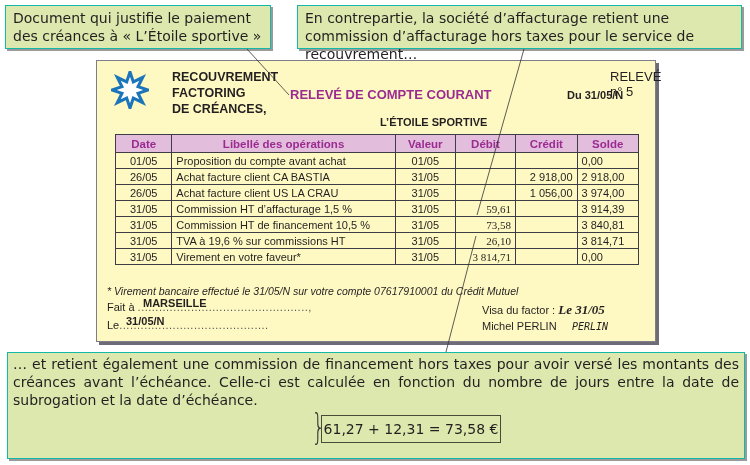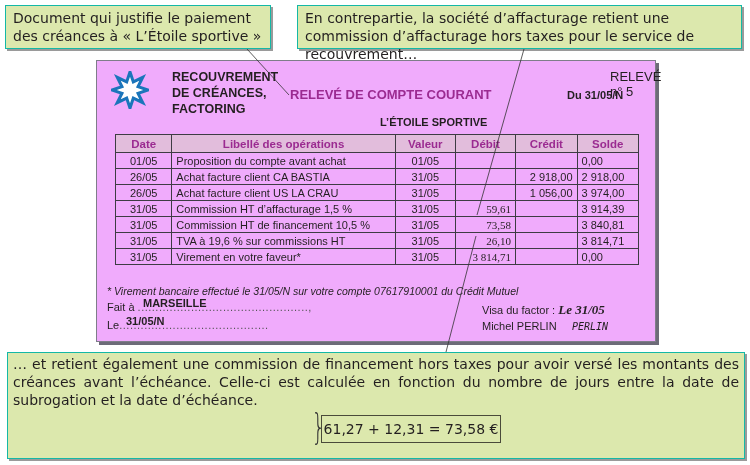--- a/index.html
+++ b/index.html
@@ -22,21 +22,21 @@
 
   .calc-lines { position: absolute; left: 5px; top: 59px; font-size: 13.5px; line-height: 17px; }
   .brace { position: absolute; left: 299px; top: 54px; font-size: 36px; line-height: 40px; font-weight: 200; color: #333; transform: scaleX(0.6); }
   .result-box {
     position: absolute; left: 313px; top: 62px; width: 180px; height: 28px;
     border: 1px solid #4a4a3a; text-align: center; font-size: 14px; line-height: 26px;
   }
 
   #statement {
     position: absolute; left: 96px; top: 60px; width: 560px; height: 282px;
-    background: #f0abfc;
+    background: #fef9c3;
     border: 1px solid #7f7d8a;
     box-shadow: 3px 3px 0 #6d6b78;
     font-family: "Liberation Sans", "DejaVu Sans", sans-serif;
   }
   .logo { position: absolute; left: 14px; top: 10px; width: 38px; height: 38px; }
   .company {
     position: absolute; left: 75px; top: 8px; font-weight: bold; font-size: 12.5px; line-height: 16px; color: #231f20;
   }
   .doc-title {
     position: absolute; left: 193px; top: 26px; font-weight: bold; font-size: 13px; color: #9b2b91;
@@ -83,22 +83,22 @@
 <div id="callout-2" class="callout">
   <span>En contrepartie, la société d’affacturage retient une commission d’affacturage hors taxes pour le service de recouvrement…</span>
 </div>
 
 <div id="statement">
   <svg class="logo" viewBox="0 0 40 40">
     <polygon points="20,1 23.5,11.5 33.4,6.6 28.5,16.5 39,20 28.5,23.5 33.4,33.4 23.5,28.5 20,39 16.5,28.5 6.6,33.4 11.5,23.5 1,20 11.5,16.5 6.6,6.6 16.5,11.5" fill="#ffffff" stroke="#1b75bb" stroke-width="3.2" stroke-linejoin="miter"></polygon>
   </svg>
   <div class="company">
     <div>RECOUVREMENT</div>
+    <div>FACTORING</div>
     <div>DE CRÉANCES,</div>
-    <div>FACTORING</div>
   </div>
   <div class="doc-title">RELEVÉ DE COMPTE COURANT</div>
   <div class="releve-no">RELEVÉ n° 5</div>
   <div class="releve-date">Du 31/05/N</div>
   <div class="client-name">L’ÉTOILE SPORTIVE</div>
 
   <table class="ops">
     <thead>
       <tr>
         <th>Date</th>

